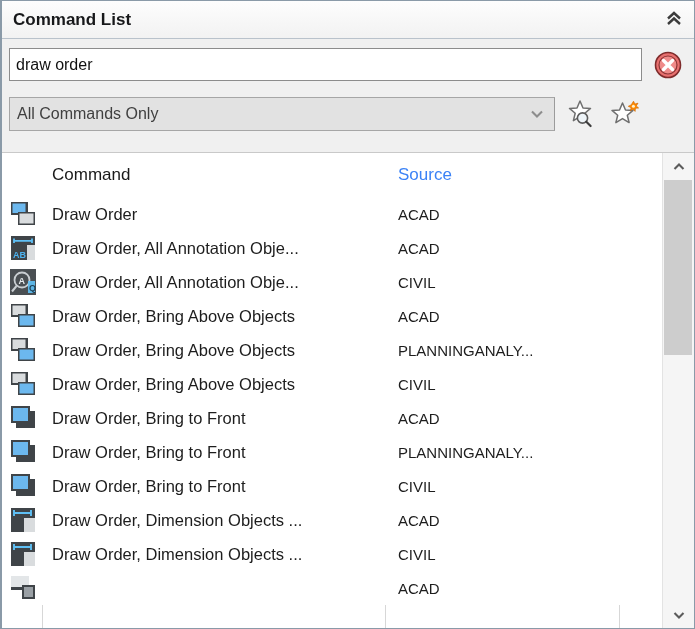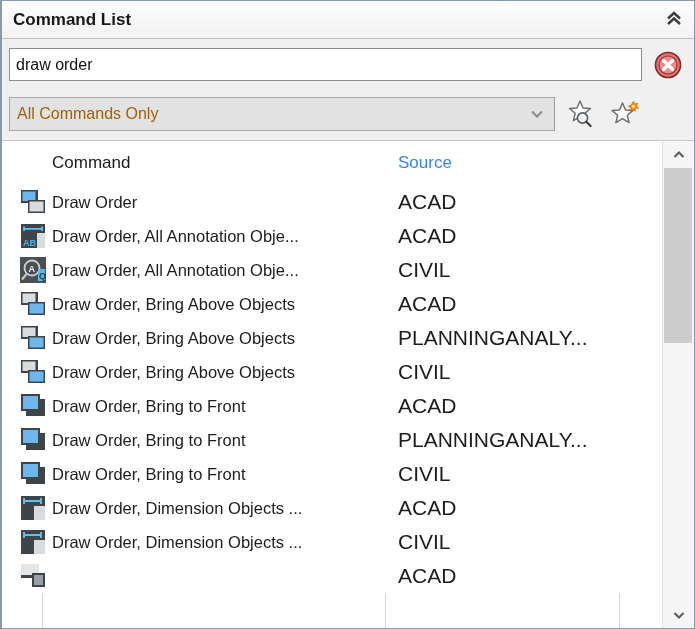--- a/index.html
+++ b/index.html
@@ -74,39 +74,39 @@
     position:relative;
     width:546px;height:34px;
     box-sizing:border-box;
     background:#e2e2e2;
     border:1px solid #a6a6a6;
     border-right-color:#9b9b9b;
     display:flex;align-items:center;
     cursor:pointer;
   }
   .combo .combo-value{
-    font-size:16px;color:#a16207;
+    font-size:16px;color:#404040;
     padding-left:7px;
   }
   .combo .combo-arrow{
     position:absolute;right:9px;top:0;bottom:0;
     display:flex;align-items:center;
   }
   .star-btn{
     width:36px;height:36px;
     margin-left:8px;
     display:flex;align-items:center;justify-content:center;
     cursor:pointer;
   }
   .star-btn:first-of-type{margin-left:14px;}
   
   .list-area{
     flex:1;
     position:relative;
-    margin:2px 0 0 0;
+    margin:14px 0 0 0;
     background:#ffffff;
     border-top:1px solid #c9c9c9;
     display:flex;
     overflow:hidden;
   }
   .list-body{
     flex:1;
     position:relative;
     overflow:hidden;
     background:#ffffff;
@@ -131,32 +131,32 @@
     position:absolute;left:396px;
     font-size:17px;color:#3b82f6;
   }
   .row{
     position:relative;
     height:34px;
     display:flex;align-items:center;
     background:#ffffff;
   }
   .row .cell-icon{
-    position:absolute;left:18px;top:50%;
+    position:absolute;left:8px;top:50%;
     transform:translateY(-50%);
     width:26px;height:26px;
   }
   .row .cell-cmd{
     position:absolute;left:50px;
     font-size:16.5px;color:#1d1d1d;
     white-space:nowrap;
   }
   .row .cell-src{
     position:absolute;left:396px;
-    font-size:21px;color:#1d1d1d;
+    font-size:15px;color:#1d1d1d;
     white-space:nowrap;
   }
   .row.clipped{overflow:hidden;}
   
   .scrollbar{
     width:31px;min-width:31px;
     background:#f5f5f5;
     border-left:1px solid #e3e3e3;
     display:flex;flex-direction:column;
     align-items:center;

